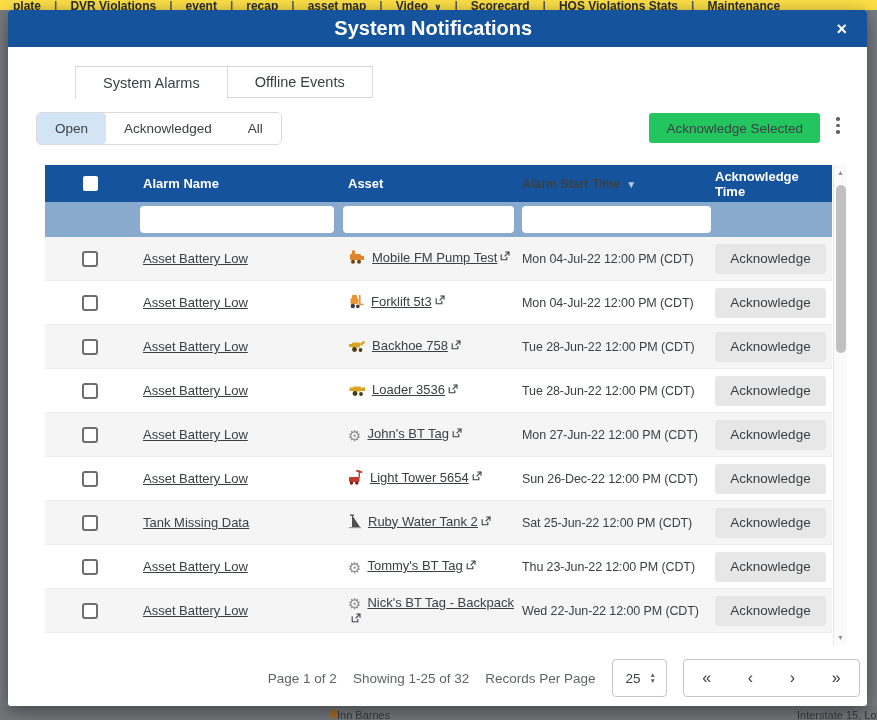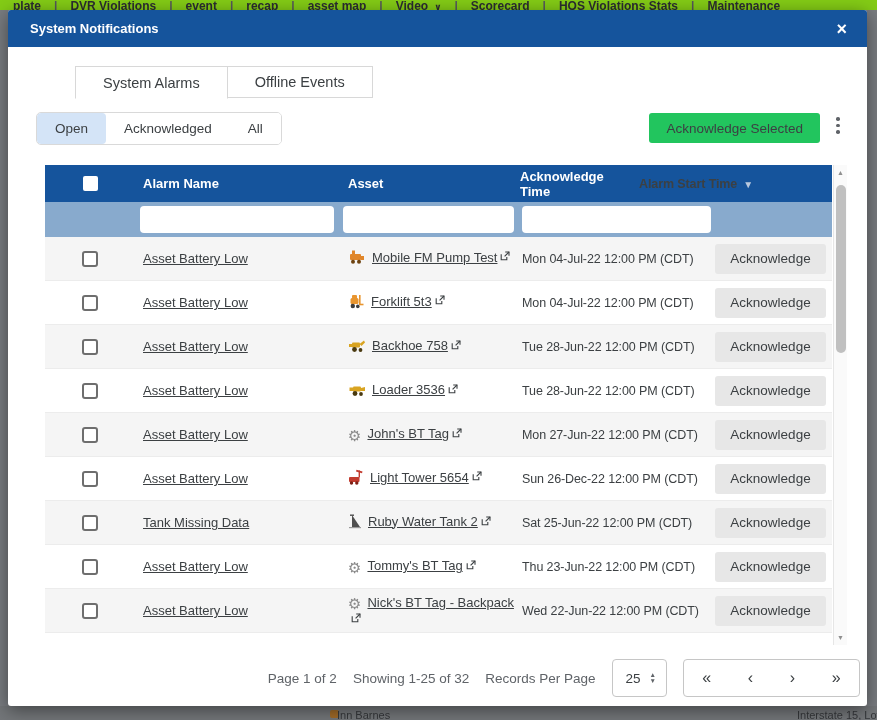--- a/index.html
+++ b/index.html
@@ -7,21 +7,21 @@
   body {
     font-family:"Liberation Sans","DejaVu Sans",sans-serif;
     background:#797c80;
     position:relative;
     color:#3c4043;
   }
 
   
   .nav-strip {
     position:absolute; top:0; left:0; width:877px; height:10px;
-    background:#84cc16; overflow:hidden;
+    background:#fde047; overflow:hidden;
     display:flex; align-items:flex-start;
     font-size:12px; line-height:13px; color:#2b2d30; font-weight:700;
     white-space:nowrap;
   }
   .nav-item { padding:0 13px; }
   .nav-sep { color:#55585c; }
   .nav-caret { font-size:9px; margin-left:6px; color:#2b2d30; }
   .bottom-strip {
     position:absolute; left:0; bottom:0; width:877px; height:14px;
     background:#737679; overflow:hidden;
@@ -37,21 +37,21 @@
   
   .modal {
     position:absolute; left:8px; top:10px; width:859px; height:696px;
     background:#ffffff; border-radius:3px;
     box-shadow:0 4px 18px rgba(0,0,0,.45);
   }
   .titlebar {
     height:37px; background:#15549c; border-radius:3px 3px 0 0;
     display:flex; align-items:center; padding:0 20px 0 22px;
   }
-  .title { color:#fff; font-size:13px; font-weight:700; flex:1; }
+  .title { color:#fff; font-size:20px; font-weight:700; flex:1;text-align:center; }
   .close-x {
     color:#fff; font-size:18px; font-weight:700; line-height:18px;
     cursor:pointer; user-select:none;
   }
 
   
   .tabs { position:absolute; left:36px; top:56px; display:flex;padding-left:31px; }
   .tab {
     height:32px; padding:0 27px; font-size:14.5px; color:#3c4043;
     display:flex; align-items:center; background:#fff;
@@ -222,24 +222,24 @@
       <i></i>
     </div>
 
   <div class="table">
     <div class="thead">
       <div class="cell c-check">
           <span class="hdr-cb"></span>
         </div>
       <div class="cell c-alarm">Alarm Name</div>
       <div class="cell c-asset">Asset</div>
-      <div class="cell c-ack">Acknowledge Time</div>
       <div class="cell c-time">
         <span>Alarm Start Time</span><span class="sort-icon">▼</span>
       </div>
+      <div class="cell c-ack">Acknowledge Time</div>
     </div>
 
     <div class="filterrow">
       <div class="cell c-check"></div>
       <div class="fi-alarm"><input placeholder="" style=""></div>
       <div class="fi-asset"><input placeholder="" style=""></div>
       <div class="fi-time"><input placeholder="" style=""></div>
     </div>
 
     <div id="tbody">

